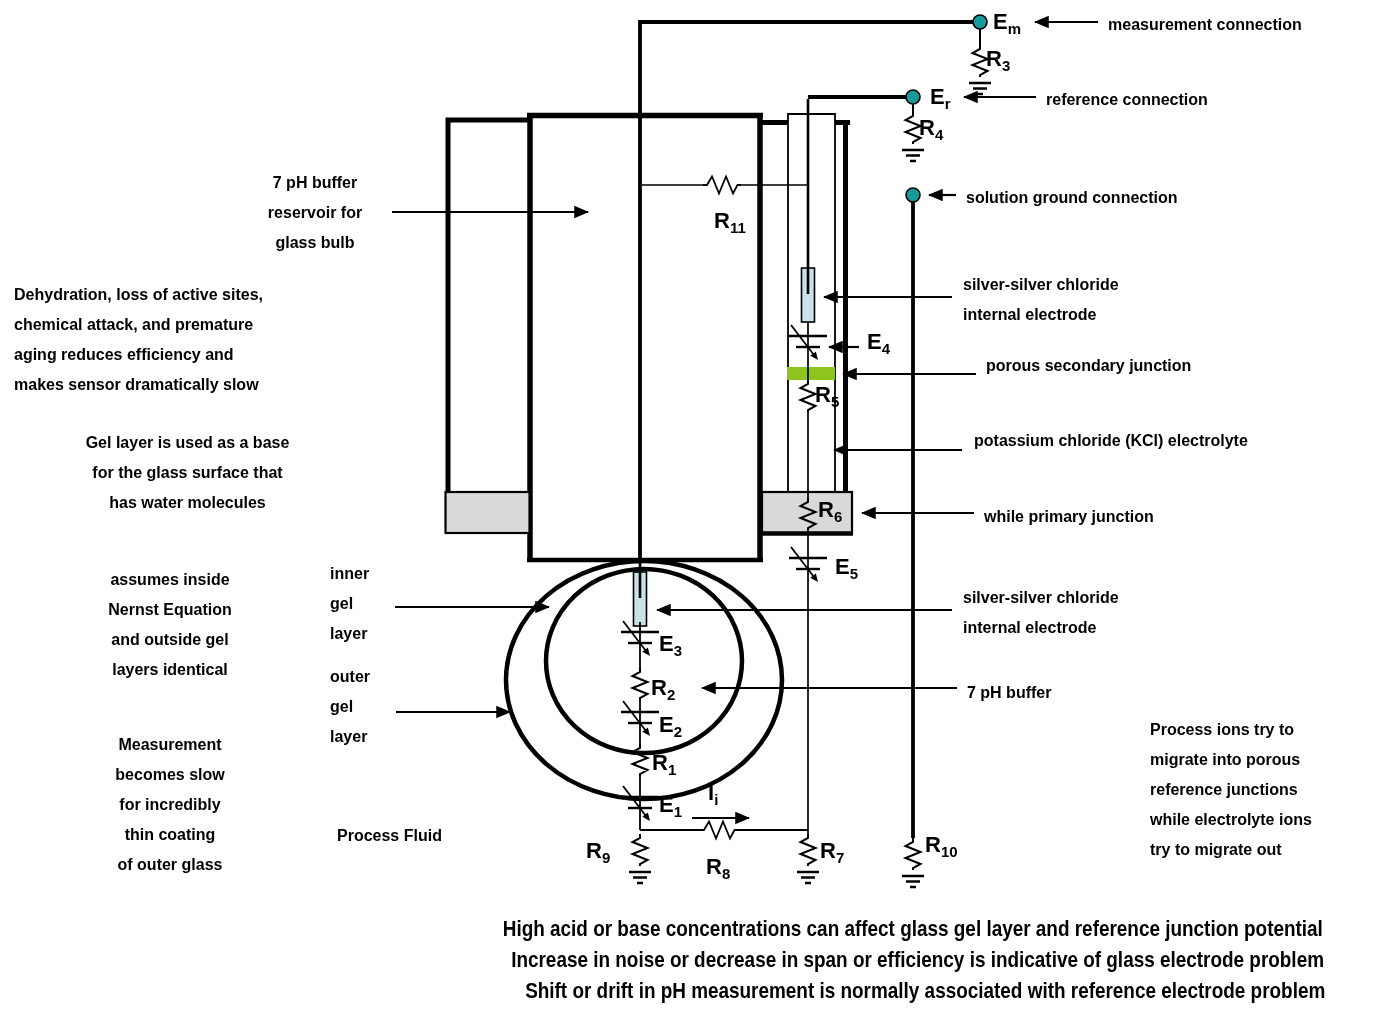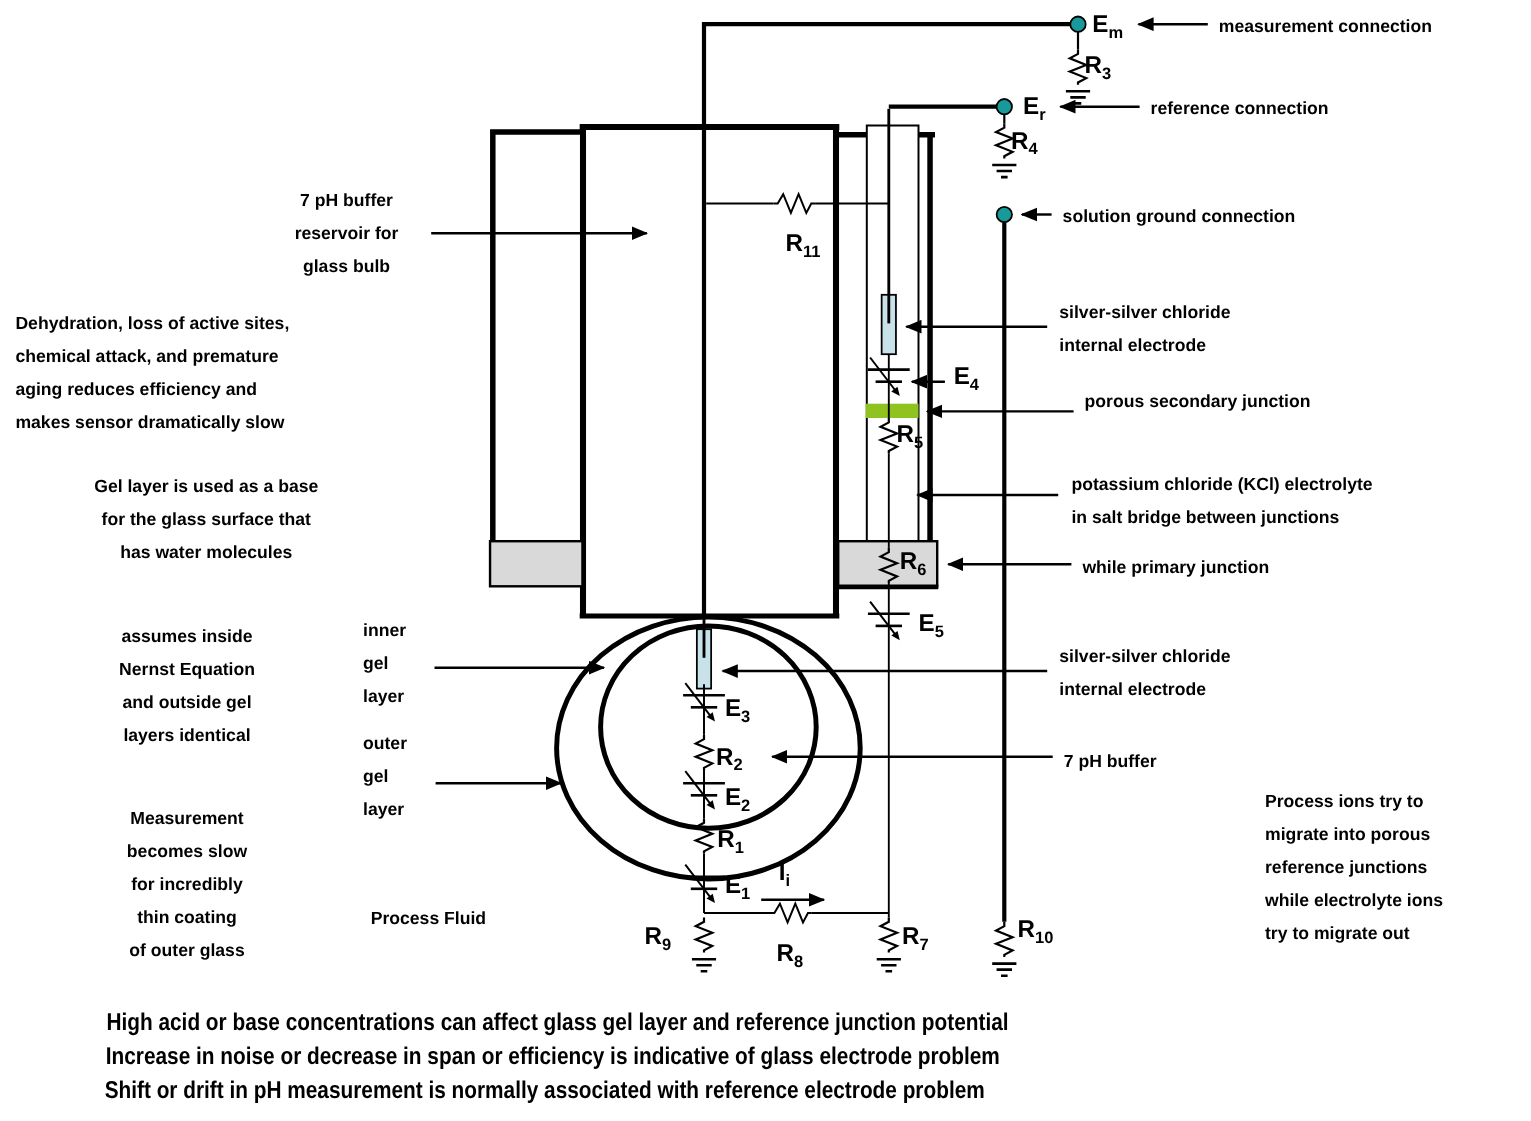--- a/index.html
+++ b/index.html
@@ -4,21 +4,21 @@
 <style>
   html,body{margin:0;padding:0;background:#fff;}
   #page{position:relative;width:1392px;height:1019px;background:#fff;overflow:hidden;
         font-family:"Liberation Sans",sans-serif;color:#000;}
   svg{position:absolute;left:0;top:0;}
   .ann{position:absolute;font-weight:bold;font-size:16px;line-height:30px;white-space:nowrap;}
   .center{text-align:center;}
   .lbl{position:absolute;font-weight:bold;font-size:22px;line-height:22px;white-space:nowrap;}
   .lbl sub{font-size:15px;line-height:10px;}
   #footer{position:absolute;left:30px;top:913px;width:1360px;font-weight:bold;font-size:22px;}
-  .fline{text-align:left;line-height:31px;white-space:nowrap;}
+  .fline{text-align:right;line-height:31px;white-space:nowrap;}
   .fline>span{display:inline-block;transform:scaleX(0.86);transform-origin:50% 50%;}
 </style>
 </head>
 <body>
 
 <div id="page">
 
 <svg width="1392" height="1019" viewBox="0 0 1392 1019">
   <defs>
     <marker id="arr" markerUnits="userSpaceOnUse" markerWidth="15" markerHeight="13" viewBox="0 0 12 10" refX="11" refY="5" orient="auto-start-reverse">
@@ -175,21 +175,20 @@
 <div class="ann" style="left:1046px;top:85px">reference connection</div>
 <div class="ann" style="left:966px;top:183px">solution ground connection</div>
 
 <div class="ann" style="left:963px;top:270px">
   <div>silver-silver chloride</div>
   <div>internal electrode</div>
 </div>
 <div class="ann" style="left:986px;top:351px">porous secondary junction</div>
 <div class="ann" style="left:974px;top:426px">
   <div>potassium chloride (KCl) electrolyte</div>
-  <div>in salt bridge between junctions</div>
 </div>
 <div class="ann" style="left:984px;top:502px">while primary junction</div>
 <div class="ann" style="left:963px;top:583px">
   <div>silver-silver chloride</div>
   <div>internal electrode</div>
 </div>
 <div class="ann" style="left:967px;top:678px">7 pH buffer</div>
 <div class="ann" style="left:1150px;top:715px">
   <div>Process ions try to</div>
   <div>migrate into porous</div>

